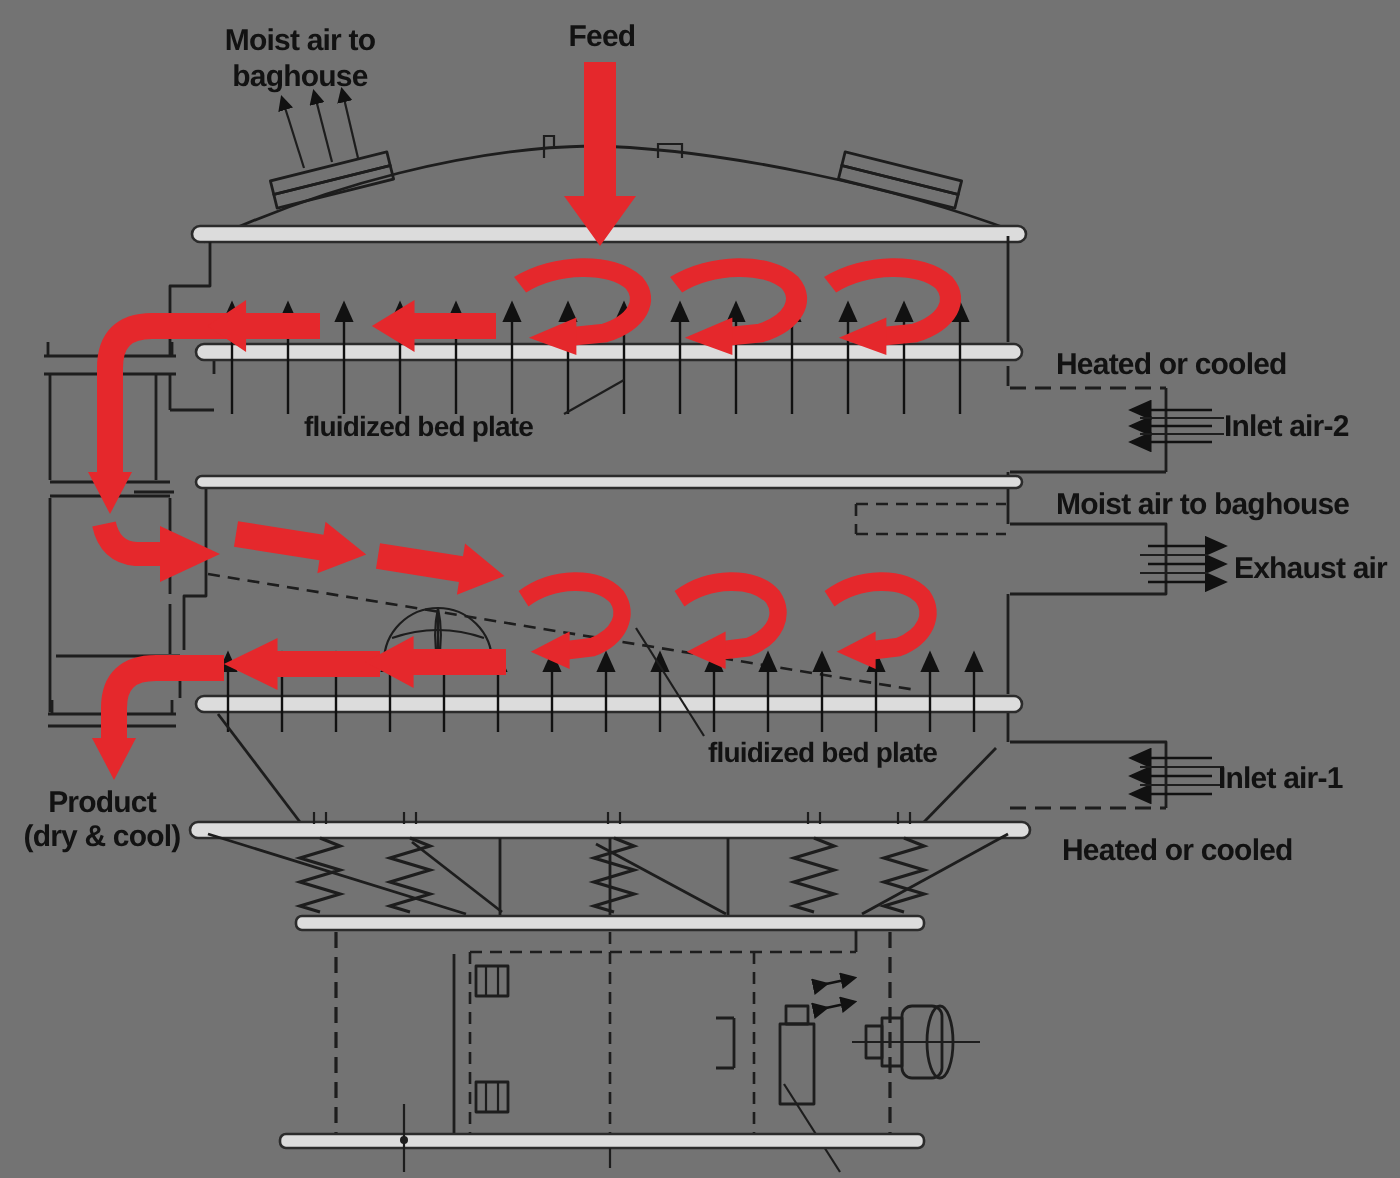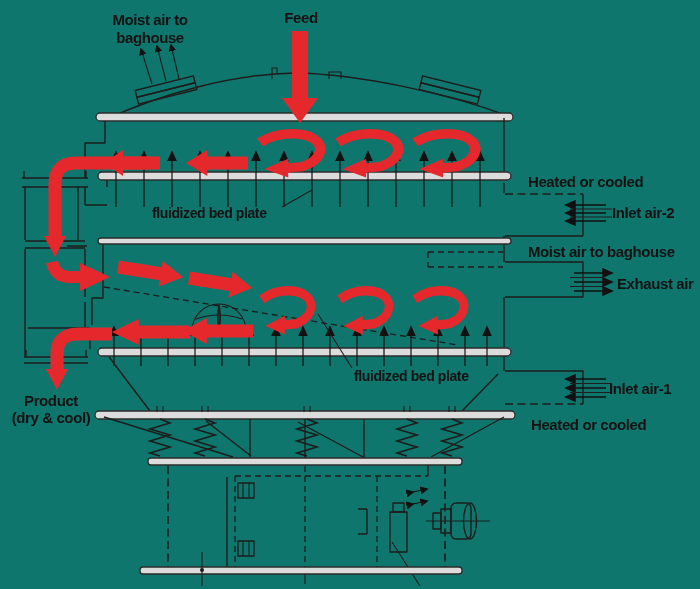--- a/index.html
+++ b/index.html
@@ -1,17 +1,17 @@
 <!DOCTYPE html>
 <html style="--red: #e5282c; --line: #1d1d1d;"><head>
 <meta charset="utf-8">
 <style>
   :root{ --red:#e5282c; --line:#1d1d1d; }
   html,body{margin:0;padding:0;background:#fff;}
-  .stage{width:700px;height:589px;position:relative;background:#0f766e;overflow:hidden;}
+  .stage{width:700px;height:589px;position:relative;background:#737373;overflow:hidden;}
   svg{display:block}
   .k{stroke:var(--line);stroke-width:1.4;fill:none;stroke-linejoin:round}
   .kt{stroke:var(--line);stroke-width:1.1;fill:none}
   .kd{stroke:var(--line);stroke-width:1.6;fill:none;stroke-dasharray:8 4.5}
   .kd2{stroke:var(--line);stroke-width:1.3;fill:none;stroke-dasharray:6 4}
   .plate{fill:#dcdcdc;stroke:#2b2b2b;stroke-width:1.3}
   .red{fill:var(--red)}
   .reds{stroke:var(--red);fill:none}
   .lbl{font-family:"Liberation Sans",sans-serif;font-weight:700;font-size:15px;
        letter-spacing:-0.4px;fill:#121212}

